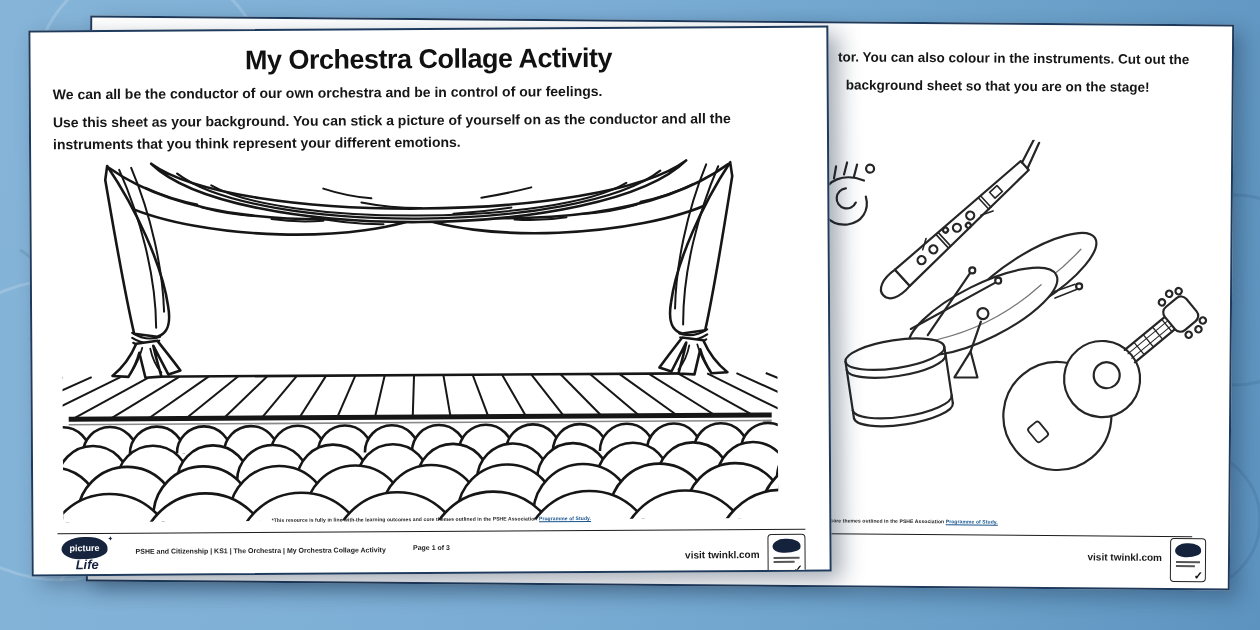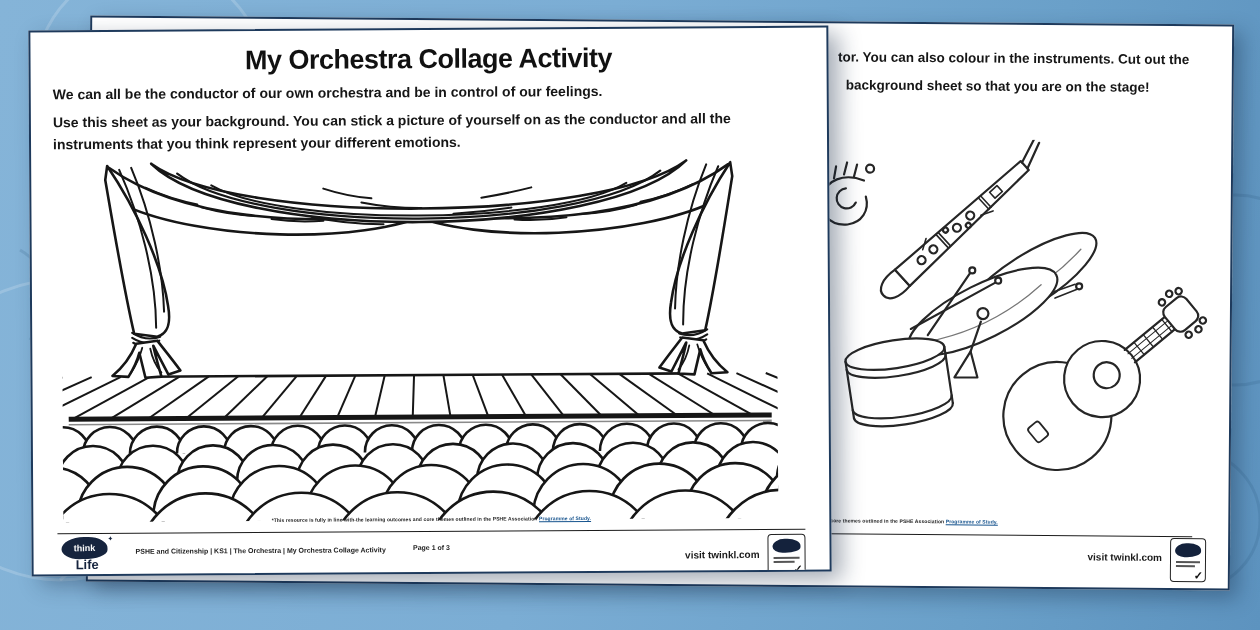--- a/index.html
+++ b/index.html
@@ -52,21 +52,21 @@
   .visit-right{right:66px;top:526px;}
   
   .logo{position:absolute;left:28px;top:505px;width:66px;height:40px;}
   .logo-blob{
     position:absolute;left:0;top:0;width:46px;height:22px;background:#16243e;
     border-radius:54% 46% 58% 42%/60% 55% 45% 50%;
     display:flex;align-items:center;justify-content:center;
     color:#fff;font-size:9px;font-weight:bold;
   }
   .logo-spark{position:absolute;left:46px;top:-2px;font-size:7px;color:#16243e;}
-  .logo-sub{position:absolute;left:14px;top:20px;font-size:13px;font-weight:bold;color:#16243e;}
+  .logo-sub{position:absolute;left:14px;top:20px;font-size:13px;font-weight:bold;color:#16243e;font-style:italic;}
   
   .badge{
     position:absolute;background:#fff;border:1.6px solid #222;border-radius:4px;
   }
   .badge-a{right:24px;top:506px;width:36px;height:40px;}
   .badge-b{right:22px;top:512px;width:34px;height:42px;}
   .badge-blob{
     position:absolute;left:4px;top:4px;right:4px;height:14px;background:#14223c;
     border-radius:48% 52% 60% 40%/62% 55% 45% 48%;
   }
@@ -306,21 +306,21 @@
     </g>
   </svg>
 
   <div class="disclaimer disclaimer-left">
     <span>*This resource is fully in line with the learning outcomes and core themes outlined in the PSHE Association </span><span class="dl">Programme of Study.</span>
   </div>
   <div class="rule rule-left"></div>
 
   <div class="logo">
     <div class="logo-blob">
-        <span>think</span>
+        <span>picture</span>
       </div>
     <div class="logo-spark">✦</div>
     <div class="logo-sub">Life</div>
   </div>
   <div class="footer-info">PSHE and Citizenship | KS1 | The Orchestra | My Orchestra Collage Activity</div>
   <div class="footer-page">Page 1 of 3</div>
   <div class="footer-visit visit-left">visit twinkl.com</div>
   <div class="badge badge-a">
     <div class="badge-blob"></div>
     <div class="badge-line badge-line1"></div>

